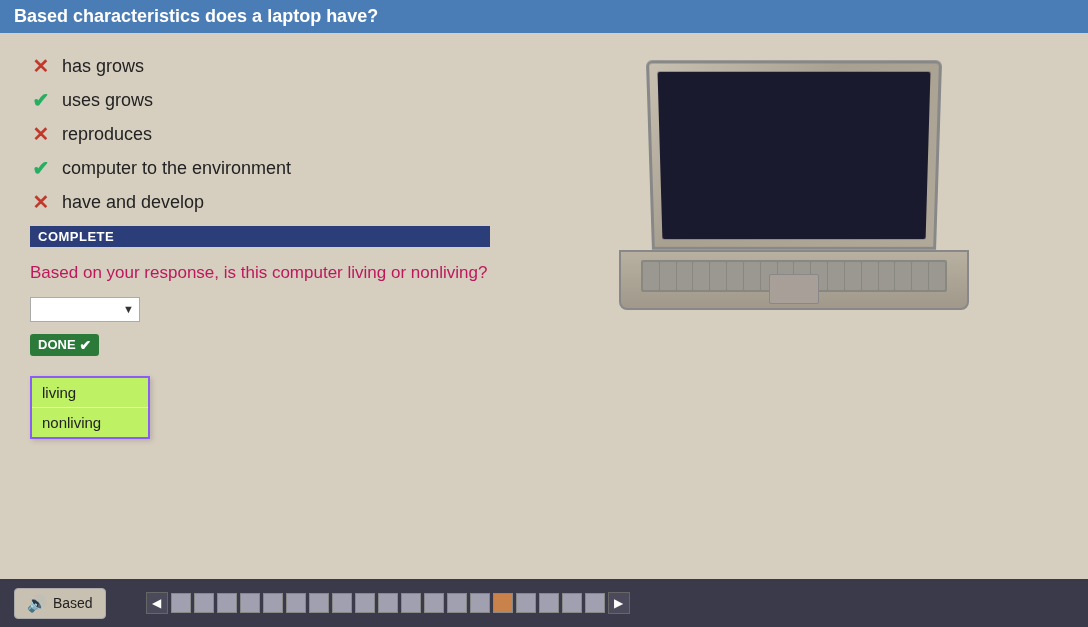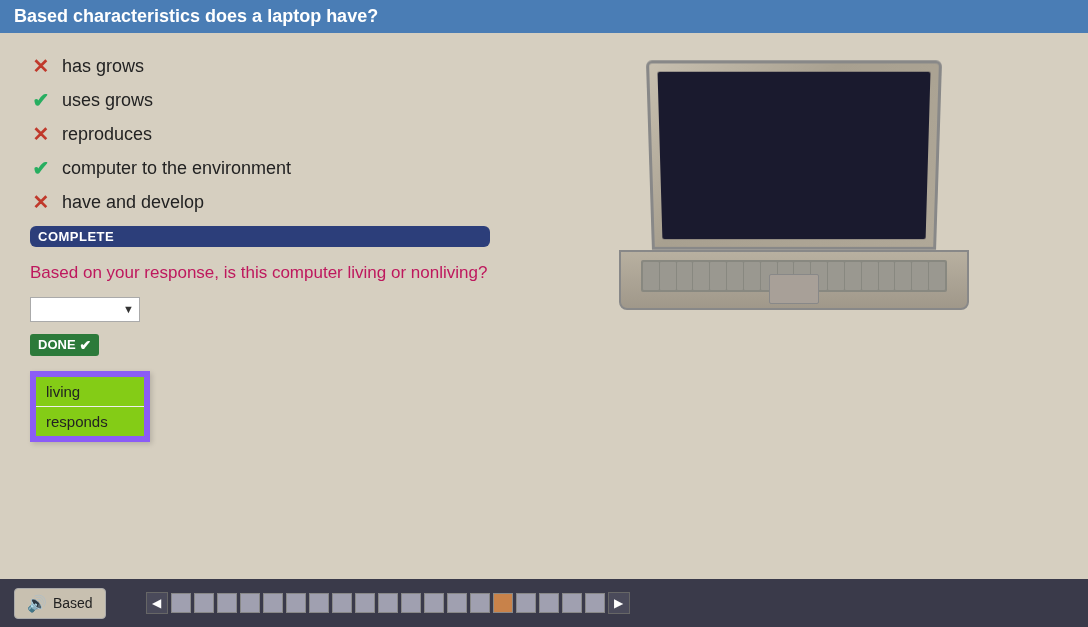--- a/index.html
+++ b/index.html
@@ -67,21 +67,21 @@
       width: 22px;
       text-align: center;
     }
 
     .complete-badge {
       background: #2c3e7a;
       color: white;
       font-size: 13px;
       font-weight: bold;
       padding: 3px 8px;
-      border-radius: 6px;
+      border-radius: 0;
       display: inline-block;
       margin-top: 4px;
       margin-bottom: 8px;
       letter-spacing: 0.5px;
     }
 
     .question-text {
       font-size: 17px;
       color: #be185d;
       line-height: 1.4;
@@ -134,25 +134,25 @@
       gap: 4px;
       cursor: pointer;
       margin-bottom: 4px;
     }
 
     .done-check {
       font-size: 14px;
     }
 
     .dropdown-options-box {
-      background: #84cc16;
-      border: 6px solid #8b5cf6;
+      background: #bef264;
+      border: 2px solid #8b5cf6;
       width: 120px;
       margin-left: 0;
-      margin-top: 11px;
+      margin-top: 0;
       position: relative;
       z-index: 10;
       box-shadow: 2px 2px 5px rgba(0,0,0,0.15);
     }
 
     .dropdown-option {
       padding: 6px 10px;
       font-size: 15px;
       color: #222;
       cursor: pointer;
@@ -365,29 +365,29 @@
       <div class="dropdown-wrapper">
         <select class="dropdown-select">
           <option value=""></option>
           <option value="living">living</option>
           <option value="nonliving">nonliving</option>
         </select>
         <span class="dropdown-arrow">▼</span>
       </div>
     </div>
 
-    <div style="display:flex; flex-direction: column; align-items: flex-start; gap:0;">
+    <div style="display:flex; flex-direction: column; align-items: flex-start; gap:16px;">
       <div class="done-badge">
         <span>DONE</span>
         <span class="done-check">✔</span>
       </div>
 
       <div class="dropdown-options-box">
         <div class="dropdown-option">living</div>
-        <div class="dropdown-option">responds</div>
+        <div class="dropdown-option">nonliving</div>
       </div>
     </div>
 
   </div>
 
   <div class="right-panel">
     <div class="laptop-img">
 
       <div class="laptop-screen">
         <div class="laptop-screen-inner">

